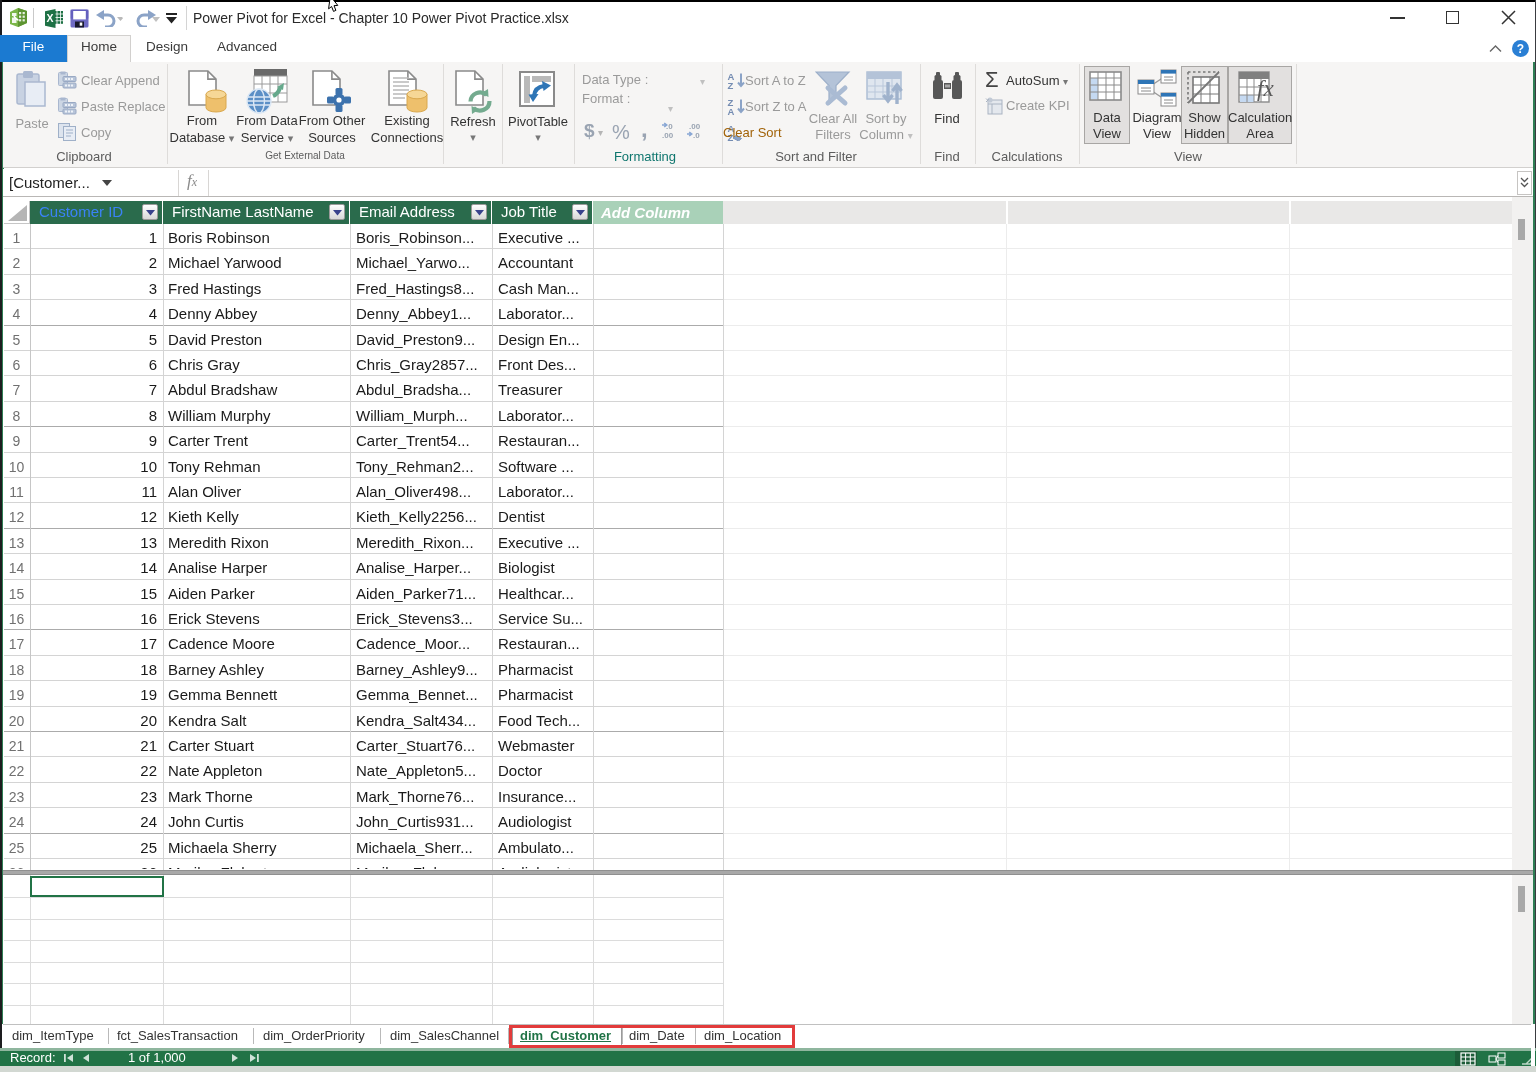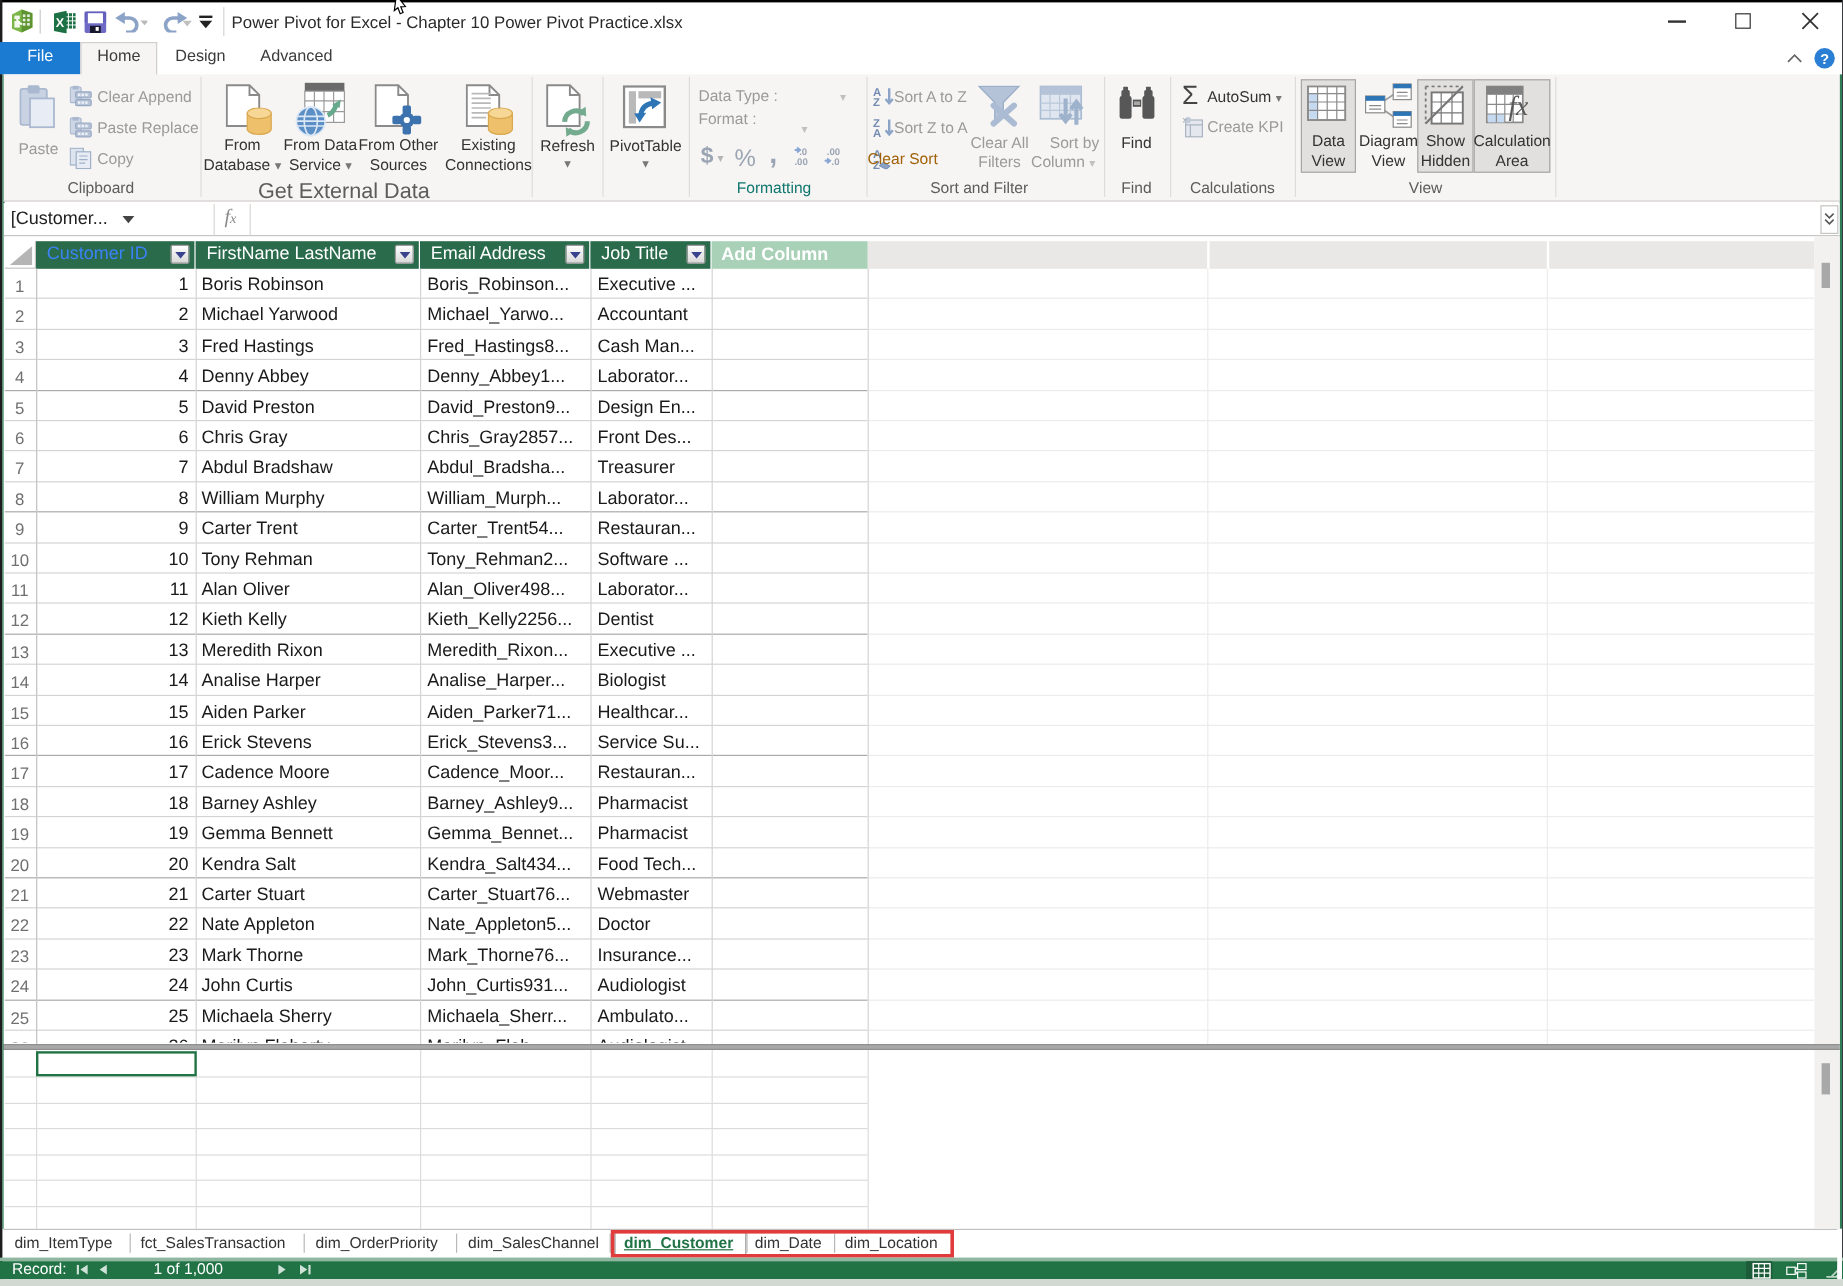--- a/index.html
+++ b/index.html
@@ -93,21 +93,21 @@
 <div class="a" style="left:167px;top:64px;width:1px;height:100px;background:#dedcda"></div>
 <div class="a" style="left:443px;top:64px;width:1px;height:100px;background:#dedcda"></div>
 <div class="a" style="left:502px;top:64px;width:1px;height:100px;background:#dedcda"></div>
 <div class="a" style="left:574px;top:64px;width:1px;height:100px;background:#dedcda"></div>
 <div class="a" style="left:722px;top:64px;width:1px;height:100px;background:#dedcda"></div>
 <div class="a" style="left:920px;top:64px;width:1px;height:100px;background:#dedcda"></div>
 <div class="a" style="left:975px;top:64px;width:1px;height:100px;background:#dedcda"></div>
 <div class="a" style="left:1079px;top:64px;width:1px;height:100px;background:#dedcda"></div>
 <div class="a" style="left:1296px;top:64px;width:1px;height:100px;background:#dedcda"></div>
 <div class="tx" style="left:-6px;top:150px;width:180px;text-align:center;font-size:13px;color:#5c5c5c">Clipboard</div>
-<div class="tx" style="left:215px;top:150px;width:180px;text-align:left;font-size:18px;color:#5c5c5c">Get External Data</div>
+<div class="tx" style="left:215px;top:150px;width:180px;text-align:center;font-size:10px;color:#5c5c5c">Get External Data</div>
 <div class="tx" style="left:555px;top:150px;width:180px;text-align:center;font-size:13px;color:#0f766e">Formatting</div>
 <div class="tx" style="left:726px;top:150px;width:180px;text-align:center;font-size:13px;color:#5c5c5c">Sort and Filter</div>
 <div class="tx" style="left:857px;top:150px;width:180px;text-align:center;font-size:13px;color:#5c5c5c">Find</div>
 <div class="tx" style="left:937px;top:150px;width:180px;text-align:center;font-size:13px;color:#5c5c5c">Calculations</div>
 <div class="tx" style="left:1098px;top:150px;width:180px;text-align:center;font-size:13px;color:#5c5c5c">View</div>
 <svg class="a" style="left:16px;top:70px" width="32" height="46" viewBox="0 0 32 46">
 <rect x="1" y="4" width="22" height="30" rx="2" fill="#c8d2e2" stroke="#aab8d0" stroke-width="1.5"></rect>
 <rect x="7" y="1" width="10" height="7" rx="1.5" fill="#aab8d0"></rect>
 <rect x="9" y="12" width="20" height="24" fill="#e8edf5" stroke="#aab8d0" stroke-width="1.5"></rect>
 <path d="M23 12 h6 l-6 -0.01 z" fill="#aab8d0"></path>
@@ -263,21 +263,21 @@
 </svg>
 <div class="tx" style="left:802px;top:112px;width:62px;text-align:center;font-size:13px;color:#9a9a9a">Clear All</div>
 <div class="tx" style="left:802px;top:128px;width:62px;text-align:center;font-size:13px;color:#9a9a9a">Filters</div>
 <svg class="a" style="left:866px;top:71px" width="38" height="36" viewBox="0 0 38 36">
 <rect x="1" y="1" width="34" height="27" fill="#dfe6ef" stroke="#a9bbd3" stroke-width="1.4"></rect>
 <rect x="1" y="1" width="34" height="7" fill="#b4c3d8"></rect>
 <path d="M9 8 v20 M17 8 v20 M26 8 v20 M1 15 h34 M1 21 h34" stroke="#b9c7da"></path>
 <path d="M22 11 v18 M17.5 24 l4.5 6 4.5 -6" stroke="#9fb2cc" stroke-width="3.4" fill="none"></path>
 <path d="M31 33 v-18 M26.5 20 l4.5 -6 4.5 6" stroke="#9fb2cc" stroke-width="3.4" fill="none"></path>
 </svg>
-<div class="tx" style="left:856px;top:112px;width:60px;text-align:right;font-size:13px;color:#9a9a9a">Sort by</div>
+<div class="tx" style="left:856px;top:112px;width:60px;text-align:center;font-size:13px;color:#9a9a9a">Sort by</div>
 <div class="tx" style="left:850px;top:128px;width:72px;text-align:center;font-size:13px;color:#9a9a9a">Column <span style="font-size:10px;color:#c0c0c0">▾</span></div>
 <svg class="a" style="left:932px;top:72px" width="31" height="29" viewBox="0 0 31 29">
 <g fill="#575757">
 <rect x="4" y="0" width="4" height="4" rx="1"></rect>
         <rect x="23" y="0" width="4" height="4" rx="1"></rect>
 <rect x="2.5" y="3" width="7" height="6" rx="1.5"></rect>
         <rect x="21.5" y="3" width="7" height="6" rx="1.5"></rect>
 <rect x="1" y="8" width="10" height="19" rx="2"></rect>
 <rect x="20" y="8" width="10" height="19" rx="2"></rect>
 <rect x="12" y="11" width="7" height="6"></rect>
@@ -388,21 +388,21 @@
 <svg class="a" style="left:475px;top:210px" width="9" height="6" viewBox="0 0 9 6">
       <path d="M0 0 h9 l-4.5 5.5z" fill="#39428c"></path>
     </svg>
 <div class="a" style="left:492px;top:201px;width:100px;height:23px;background:#2a6b4c"></div>
 <div class="tx" style="left:501px;top:204px;font-size:15px;color:#fff">Job Title</div>
 <div class="a" style="left:572px;top:204px;width:16px;height:16px;background:linear-gradient(#fdfdfd,#d8d8d8);border:1px solid #9a9a9a;border-radius:2px"></div>
 <svg class="a" style="left:576px;top:210px" width="9" height="6" viewBox="0 0 9 6">
       <path d="M0 0 h9 l-4.5 5.5z" fill="#39428c"></path>
     </svg>
 <div class="a" style="left:593px;top:201px;width:130px;height:23px;background:#a9d1b8"></div>
-<div class="tx" style="left:601px;top:205px;font-size:15px;font-weight:bold;color:#fff">Add Column</div>
+<div class="tx" style="left:601px;top:205px;font-size:15px;font-weight:bold;font-style:italic;color:#fff">Add Column</div>
 <div class="a" style="left:3px;top:224px;width:1509px;height:25px;overflow:hidden">
 <div class="tx" style="left:1px;top:7px;width:25px;text-align:center;font-size:14px;color:#707070">1</div>
 <div class="tx" style="left:27px;top:5.5px;width:127px;text-align:right;font-size:15px;color:#1a1a1a">1</div>
 <div class="tx" style="left:165px;top:5.5px;font-size:15px;color:#1a1a1a">Boris Robinson</div>
 <div class="tx" style="left:353px;top:5.5px;font-size:15px;color:#1a1a1a">Boris_Robinson...</div>
 <div class="tx" style="left:495px;top:5.5px;font-size:15px;color:#1a1a1a">Executive ...</div>
 </div>
 <div class="a" style="left:4px;top:248px;width:719px;height:1px;background:#d4d4d4"></div>
 <div class="a" style="left:723px;top:248px;width:789px;height:1px;background:#ececec"></div>
 <div class="a" style="left:3px;top:249px;width:1509px;height:25px;overflow:hidden">

